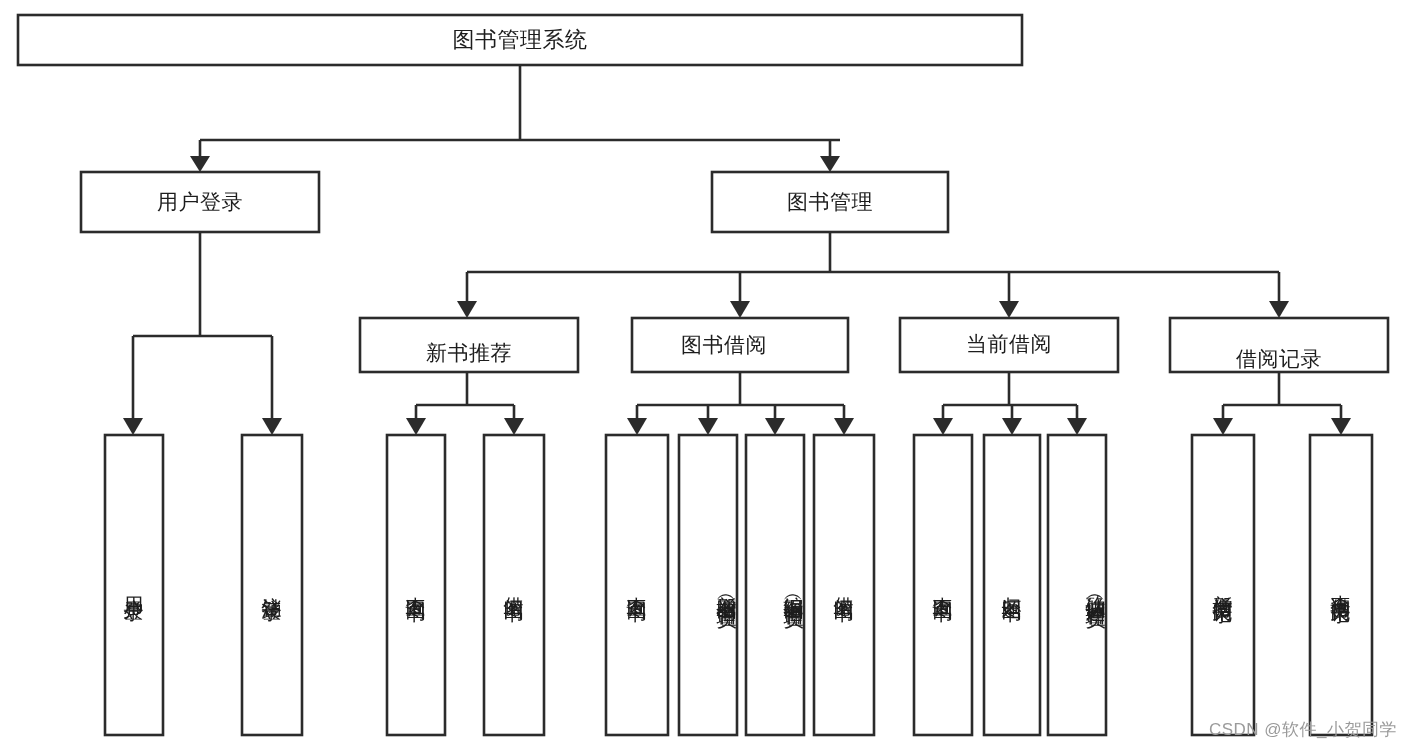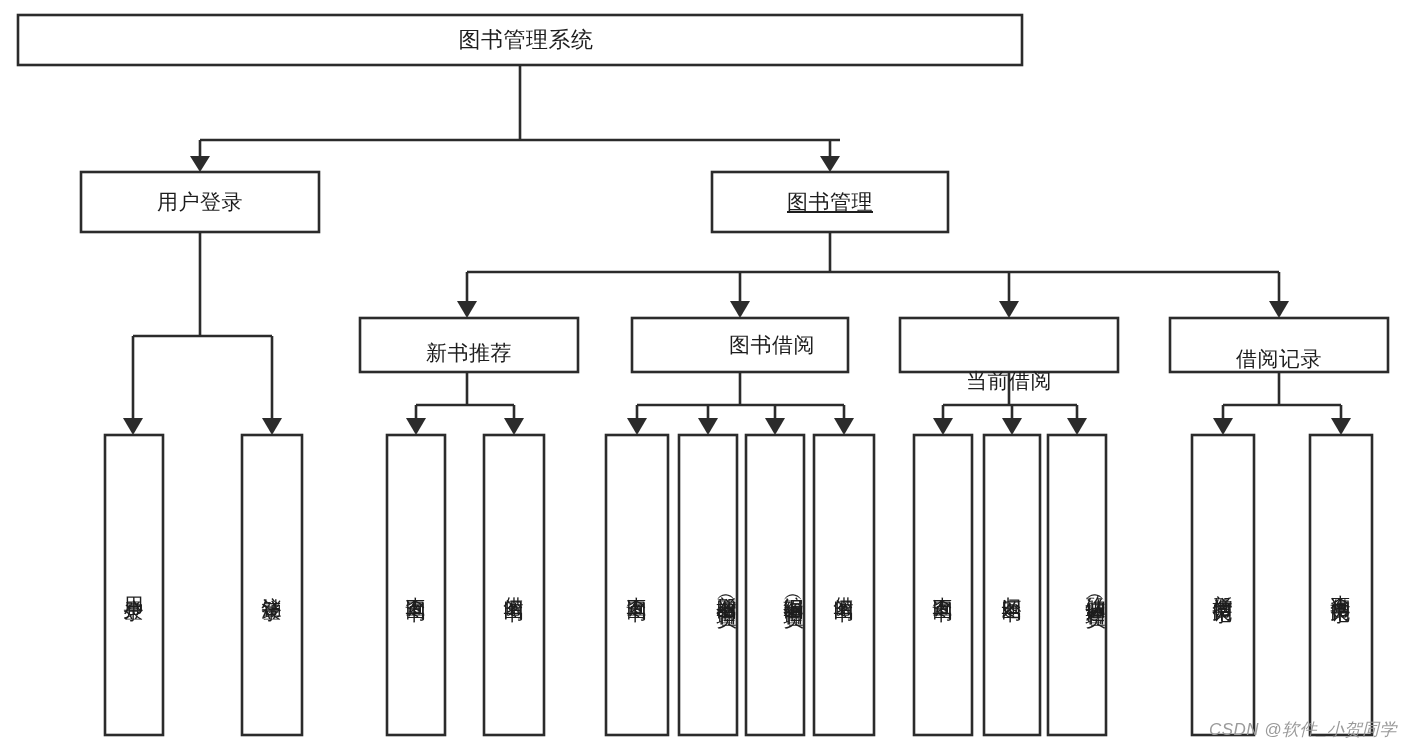--- a/index.html
+++ b/index.html
@@ -68,21 +68,20 @@
   }
   .watermark {
     position: absolute;
     right: 8px;
     bottom: 6px;
     font-size: 17px;
     color: #9a9a9a;
     font-family: "Liberation Sans", "DejaVu Sans", sans-serif;
     letter-spacing: 0.5px;
     white-space: nowrap;
-    font-style: italic;
   }
 </style>
 </head>
 <body>
 
 <div id="diagram-root">
 
   <svg class="diagram-svg" viewBox="0 0 1405 747">
     <defs>
       <marker id="arrow" viewBox="0 0 12 14" refX="6" refY="13" markerWidth="12" markerHeight="14" orient="auto-start-reverse" markerUnits="userSpaceOnUse">
@@ -181,28 +180,28 @@
     <rect class="node-box" x="679" y="435" width="58" height="300"></rect>
     <rect class="node-box" x="746" y="435" width="58" height="300"></rect>
     <rect class="node-box" x="814" y="435" width="60" height="300"></rect>
     <rect class="node-box" x="914" y="435" width="58" height="300"></rect>
     <rect class="node-box" x="984" y="435" width="56" height="300"></rect>
     <rect class="node-box" x="1048" y="435" width="58" height="300"></rect>
     <rect class="node-box" x="1192" y="435" width="62" height="300"></rect>
     <rect class="node-box" x="1310" y="435" width="62" height="300"></rect>
   </svg>
 
-  <div class="node-label label-horizontal label-l1" style="left:24px; top:15px; width:1004px; height:50px;">图书管理系统</div>
+  <div class="node-label label-horizontal label-l1" style="left:18px; top:15px; width:1004px; height:50px;">图书管理系统</div>
 
   <div class="node-label label-horizontal" style="left:81px; top:172px; width:238px; height:60px;">用户登录</div>
-  <div class="node-label label-horizontal" style="left:712px; top:172px; width:236px; height:60px;text-decoration:underline;">图书管理</div>
+  <div class="node-label label-horizontal" style="left:712px; top:172px; width:236px; height:60px;">图书管理</div>
 
   <div class="node-label label-horizontal" style="left:360px; top:318px; width:218px; height:70px;">新书推荐</div>
-  <div class="node-label label-horizontal" style="left:664px; top:318px; width:216px; height:54px;">图书借阅</div>
-  <div class="node-label label-horizontal" style="left:900px; top:318px; width:218px; height:52px;margin-top:37px;">当前借阅</div>
+  <div class="node-label label-horizontal" style="left:616px; top:318px; width:216px; height:54px;">图书借阅</div>
+  <div class="node-label label-horizontal" style="left:900px; top:318px; width:218px; height:52px;">当前借阅</div>
   <div class="node-label label-horizontal" style="left:1170px; top:318px; width:218px; height:54px;margin-top:14px;">借阅记录</div>
 
   <div class="node-label label-vertical" style="left:105px; top:435px; width:58px; height:300px;">用户登录</div>
   <div class="node-label label-vertical" style="left:242px; top:435px; width:60px; height:300px;">注销登录</div>
   <div class="node-label label-vertical" style="left:387px; top:435px; width:58px; height:300px;">查询图书</div>
   <div class="node-label label-vertical" style="left:484px; top:435px; width:60px; height:300px;">借阅图书</div>
   <div class="node-label label-vertical" style="left:606px; top:435px; width:62px; height:300px;">查询图书</div>
   <div class="node-label label-vertical" style="left:679px; top:435px; width:58px; height:300px; align-items:flex-start; padding-top:8px; box-sizing:border-box;">新增图书（管理员）</div>
   <div class="node-label label-vertical" style="left:746px; top:435px; width:58px; height:300px; align-items:flex-start; padding-top:8px; box-sizing:border-box;">编辑图书（管理员）</div>
   <div class="node-label label-vertical" style="left:814px; top:435px; width:60px; height:300px;">借阅图书</div>

